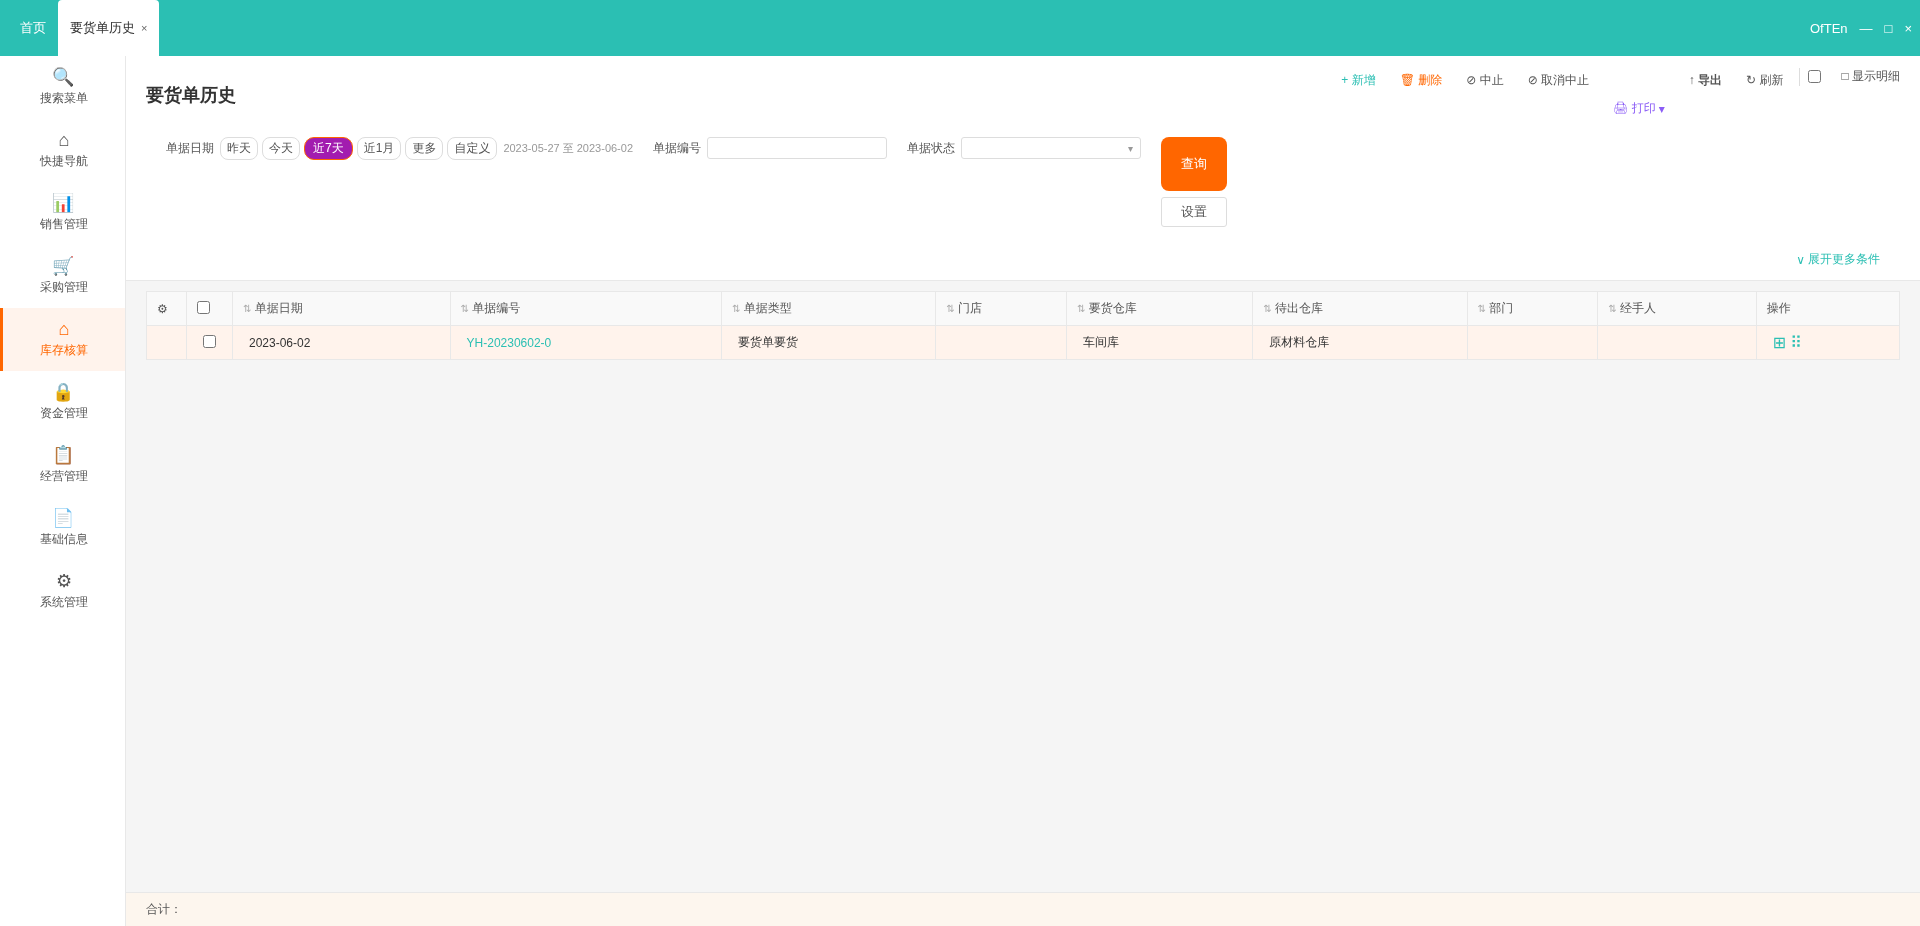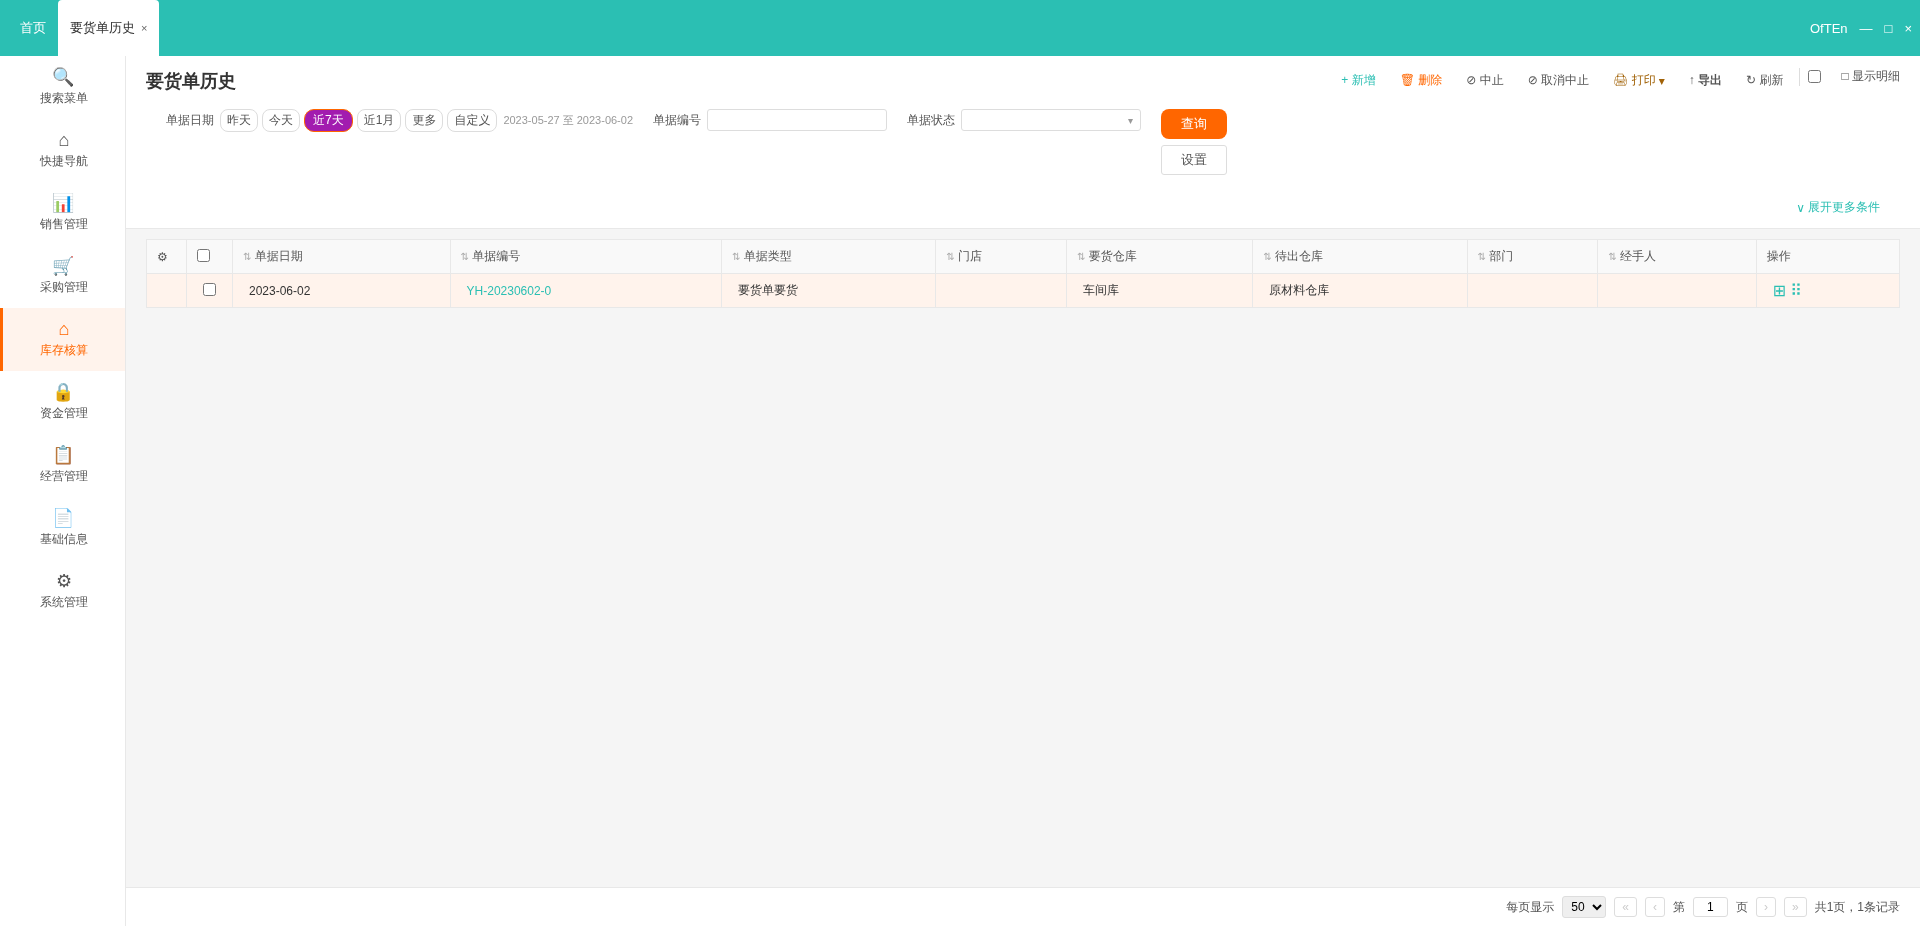--- a/index.html
+++ b/index.html
@@ -127,21 +127,21 @@
       border: none;
       background: transparent;
       cursor: pointer;
       font-size: 12px;
       color: #555;
       border-radius: 3px;
     }
     .toolbar-btn.new-btn { color: #2bbfb3; }
     .toolbar-btn.del-btn { color: #f60; }
     .toolbar-btn.stop-btn { color: #555; }
-    .toolbar-btn.print-btn { color: #a16207; }
+    .toolbar-btn.print-btn { color: #8b5cf6; margin-top: 28px; }
     .toolbar-btn.export-btn { color: #555; font-weight: bold; }
     .toolbar-btn.refresh-btn { color: #555; }
     .show-detail-btn {
       display: flex;
       align-items: center;
       gap: 17px;
       font-size: 12px;
       color: #555;
       cursor: pointer;
     }
@@ -238,21 +238,21 @@
     .action-btns {
       display: flex;
       flex-direction: column;
       gap: 6px;
     }
     .query-btn {
       background: #f60;
       color: #fff;
       border: none;
       border-radius: 8px;
-      padding: 6px 20px;
+      padding: 18px 20px;
       cursor: pointer;
       font-size: 13px;
     }
     .settings-btn {
       background: #fff;
       color: #555;
       border: 1px solid #ddd;
       border-radius: 3px;
       padding: 5px 3px;
       cursor: pointer;
@@ -535,30 +535,19 @@
               <div class="row-actions">
                 <span class="row-action-icon" title="编辑">⊞</span>
                 <span class="row-action-icon" title="更多">⠿</span>
               </div>
             </td>
           </tr>
         </tbody>
       </table>
     </div>
 
-
-    <div class="pagination-row">
-      <span>每页显示</span>
-      <select>
-        <option value="50">50</option>
-      </select>
-      <button class="page-nav-btn" disabled="">«</button>
-      <button class="page-nav-btn" disabled="">‹</button>
-      <span>第</span>
-      <input class="page-input" type="text" value="1" style="">
-      <span>页</span>
-      <button class="page-nav-btn" disabled="">›</button>
-      <button class="page-nav-btn" disabled="">»</button>
-      <span>共1页，1条记录</span>
-    </div>
+    <div class="summary-row">
+      <span>合计：</span>
+    </div>
+
 
   </div>
 </div>
 
 </body></html>

